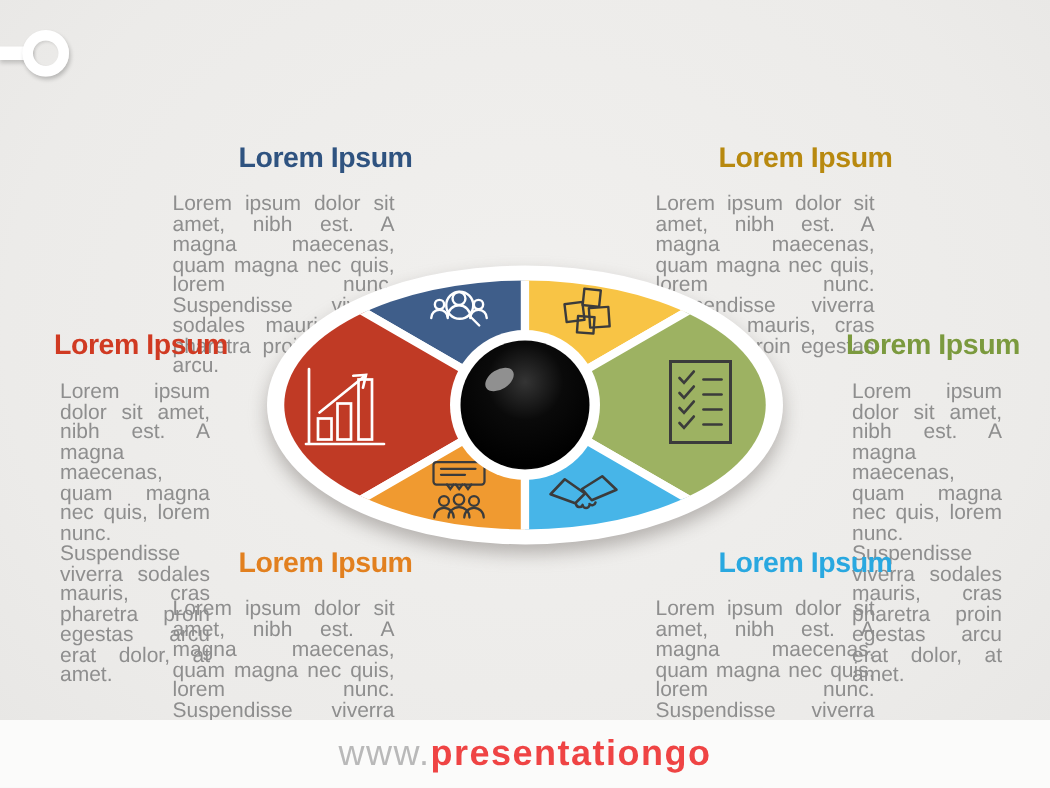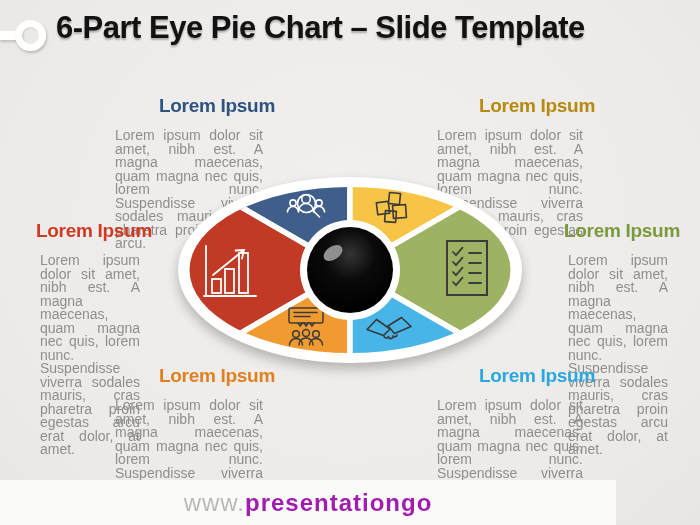--- a/index.html
+++ b/index.html
@@ -28,35 +28,34 @@
   .b-tr{left:425px; top:95px;  width:170px;}
   .b-ml{left:28px;  top:220px; width:124px;}
   .b-mr{left:556px; top:220px; width:124px;}
   .b-bl{left:103px; top:365px; width:172px;}
   .b-br{left:425px; top:365px; width:170px;}
   
   .eye-svg{position:absolute; left:170px; top:170px; width:360px; height:200px;
     filter:drop-shadow(0 6px 6px rgba(110,105,100,.45));}
   .eye-svg path, .eye-svg rect, .eye-svg circle, .eye-svg line{vector-effect:none;}
   
-  .footer{position:absolute; left:0; bottom:0; width:616px; height:45px; background:#FBFBFA;
+  .footer{position:absolute; left:0; bottom:0; width:700px; height:45px; background:#FBFBFA;
     display:flex; align-items:center; justify-content:center;
     font-size:24px; letter-spacing:1px;}
   .f-gray{color:#b9b9b9; font-weight:400;}
-  .f-dark{color:#a21caf; font-weight:600;}
+  .f-dark{color:#ef4444; font-weight:600;}
 </style>
 </head>
 <body>
 
 <div class="slide">
 
   <span class="deco-bar"></span>
   <span class="deco-ring"></span>
 
-  <h1 class="slide-title">6-Part Eye Pie Chart – Slide Template</h1>
 
   <div class="block b-tl">
     <h2 style="color: rgb(47, 83, 128);">Lorem Ipsum</h2>
     <p>Lorem ipsum dolor sit amet, nibh est. A magna maecenas, quam magna nec quis, lorem nunc. Suspendisse viverra sodales mauris, cras pharetra proin egestas arcu.</p>
   </div>
 
   <div class="block b-tr">
     <h2 style="color: rgb(184, 137, 15);">Lorem Ipsum</h2>
     <p>Lorem ipsum dolor sit amet, nibh est. A magna maecenas, quam magna nec quis, lorem nunc. Suspendisse viverra sodales mauris, cras pharetra proin egestas arcu.</p>
   </div>

